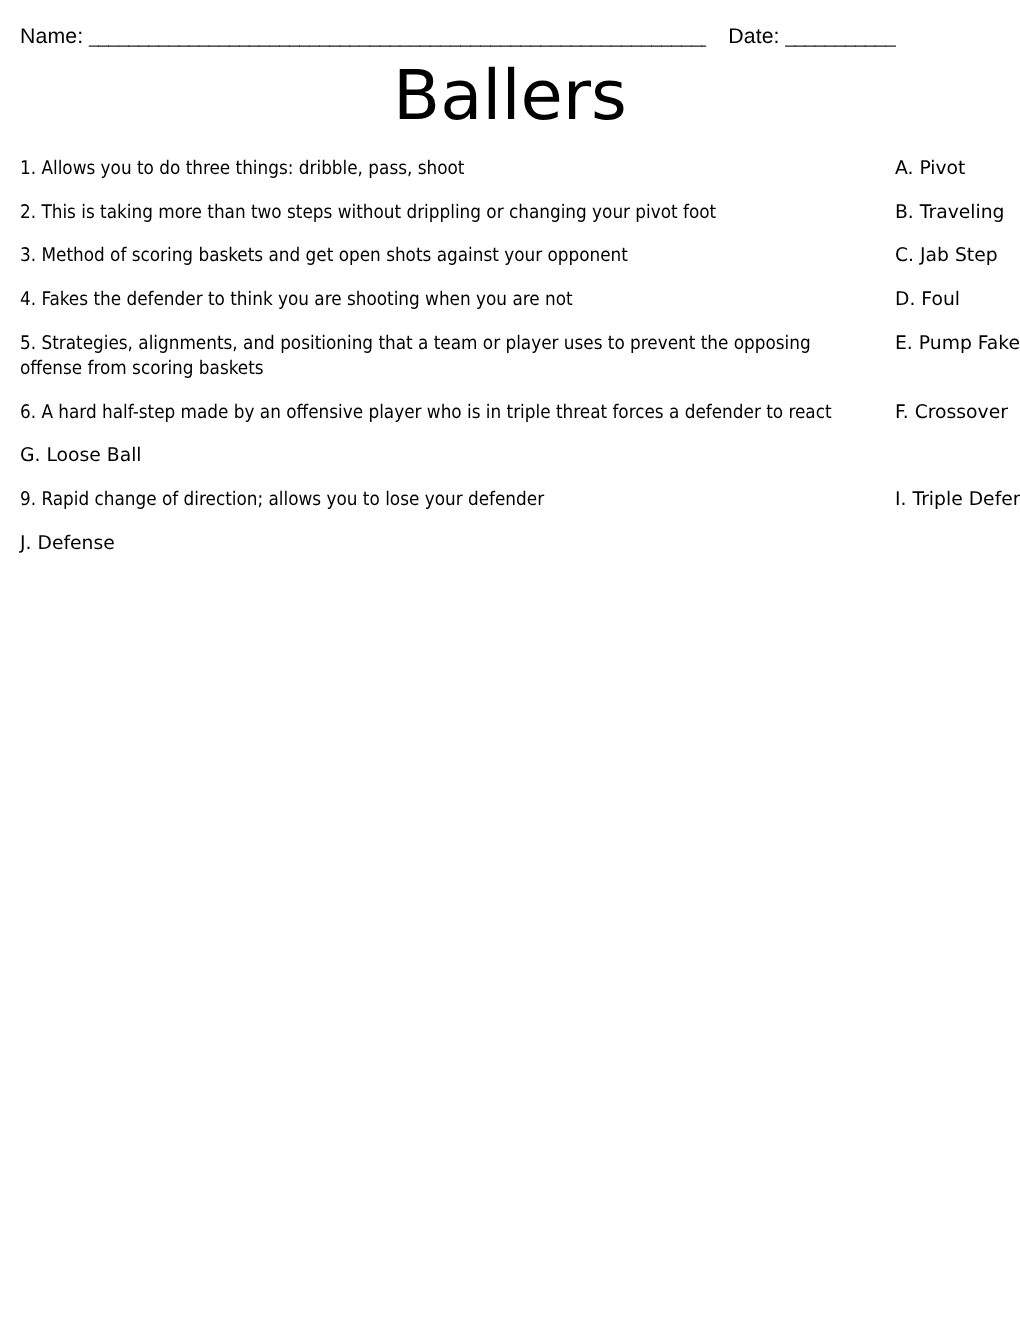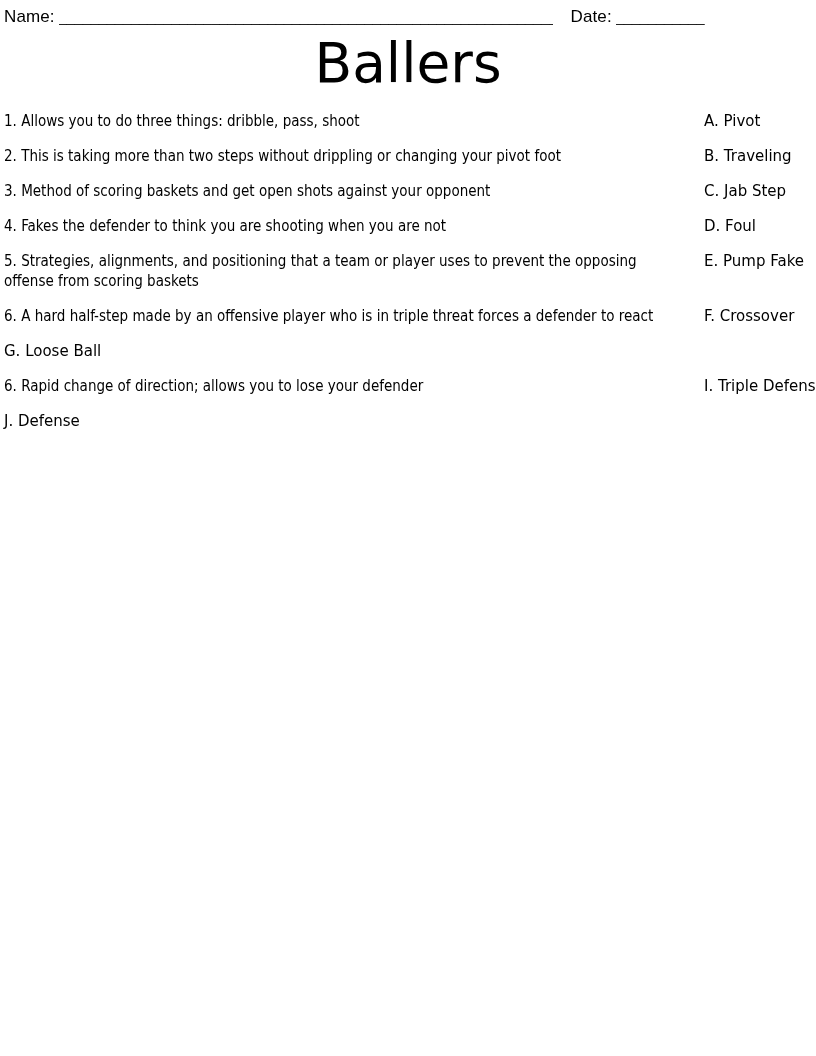--- a/index.html
+++ b/index.html
@@ -11,21 +11,21 @@
     width: 816px;
     height: 1056px;
     font-family: "DejaVu Sans", sans-serif;
     color: #000000;
     overflow: hidden;
   }
   .page {
     width: 816px;
     height: 1056px;
     box-sizing: border-box;
-    padding: 4px;
+    padding: 16px;
     position: relative;
   }
 
   
   .header-line {
     display: flex;
     align-items: baseline;
     font-family: "Liberation Sans", sans-serif;
     font-size: 17px;
     line-height: 20px;
@@ -145,21 +145,21 @@
       <div class="q-cell">6. A hard half-step made by an offensive player who is in triple threat forces a defender to react</div>
       <div class="a-cell">F. Crossover</div>
     </div>
 
     <div class="row">
       <div class="a-cell">G. Loose Ball</div>
     </div>
 
 
     <div class="row">
-      <div class="q-cell">6. Rapid change of direction; allows you to lose your defender</div>
+      <div class="q-cell">9. Rapid change of direction; allows you to lose your defender</div>
       <div class="a-cell">I. Triple Defense</div>
     </div>
 
     <div class="row">
       <div class="a-cell">J. Defense</div>
     </div>
 
   </div>
 </div>
 

